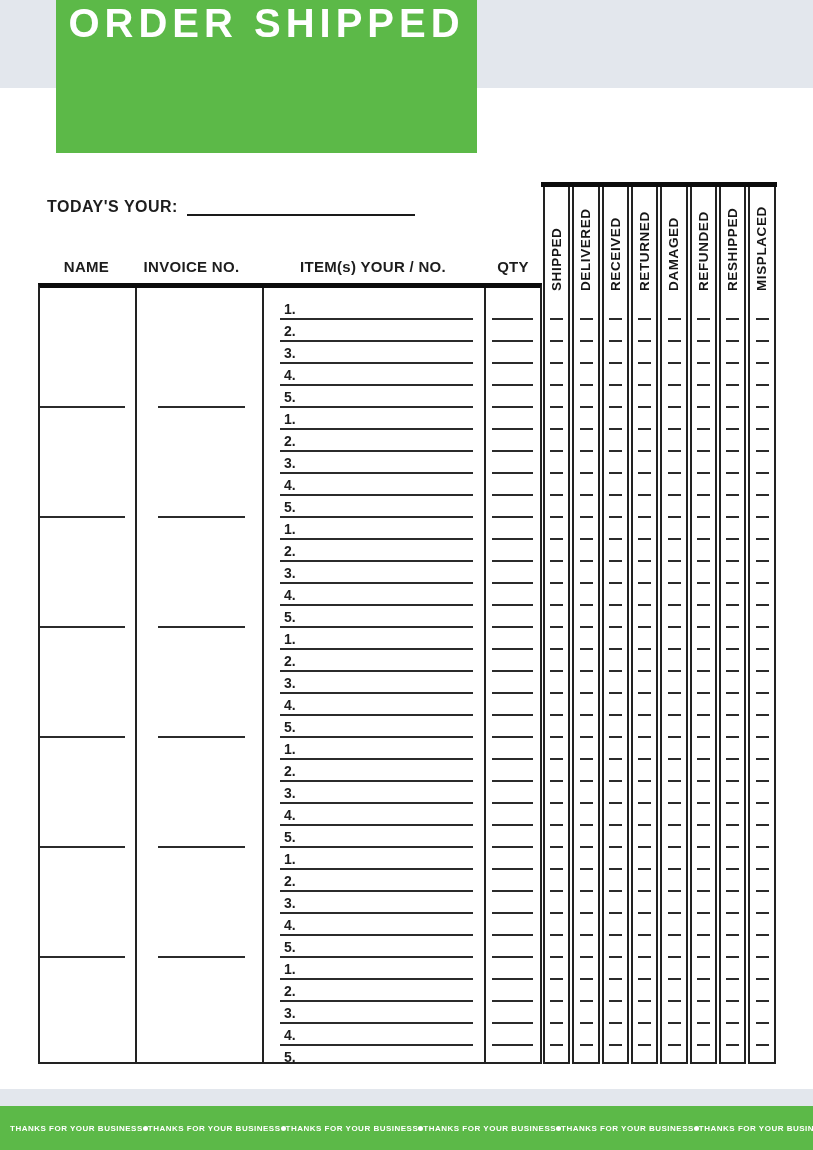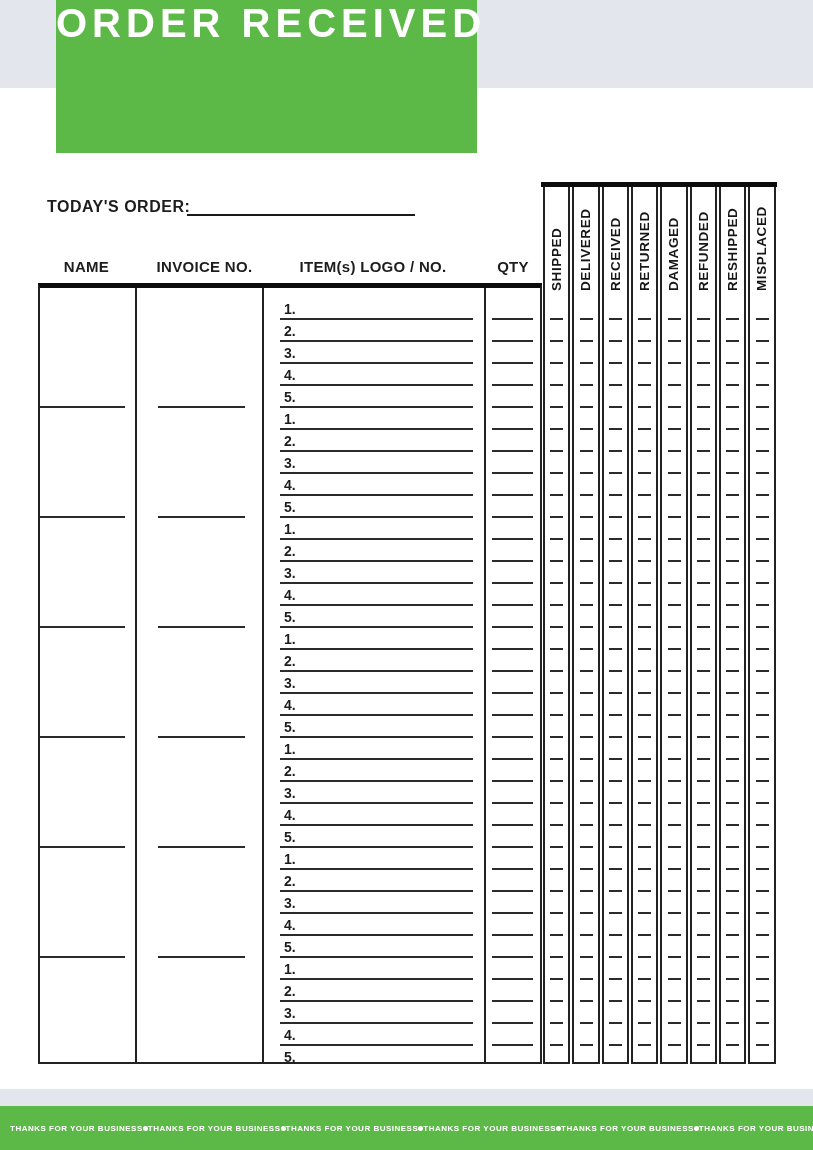--- a/index.html
+++ b/index.html
@@ -62,21 +62,21 @@
   }
   .todays-date-line {
     left: 187px; top: 214px; width: 228px; height: 2px; background: #1a1a1a;
   }
 
   .col-header {
     top: 258px; font-size: 15px; font-weight: bold; letter-spacing: 0.3px;
     text-align: center; white-space: nowrap;
   }
   .col-h-date    { left: 38px;  width: 97px;  }
-  .col-h-invoice { left: 141px; width: 127px; }
+  .col-h-invoice { left: 128px; width: 127px; }
   .col-h-items   { left: 262px; width: 222px; }
   .col-h-qty     { left: 484px; width: 58px;  }
 
   .main-table {
     left: 38px; top: 283px; width: 504px; height: 781px;
     border-top: 5px solid #0c0c0c;
     border-left: 2px solid #222;
     border-right: 2px solid #222;
     border-bottom: 2px solid #222;
     background: transparent;
@@ -129,30 +129,30 @@
   }
 </style>
 </head>
 <body>
 
 <div class="page">
 
   <div class="abs band band-top"></div>
 
   <div class="abs header-banner">
-    <span class="main-title">ORDER RECEIVED</span>
+    <span class="main-title">ORDER SHIPPED</span>
   </div>
 
 
-  <div class="abs todays-date-label">TODAY'S ORDER:</div>
+  <div class="abs todays-date-label">TODAY'S YOUR:</div>
   <div class="abs todays-date-line"></div>
 
   <div class="abs col-header col-h-date">NAME</div>
   <div class="abs col-header col-h-invoice">INVOICE NO.</div>
-  <div class="abs col-header col-h-items">ITEM(s) LOGO / NO.</div>
+  <div class="abs col-header col-h-items">ITEM(s) YOUR / NO.</div>
   <div class="abs col-header col-h-qty">QTY</div>
 
   <div class="abs main-table"></div>
   <div class="abs v-divider v-div-1"></div>
   <div class="abs v-divider v-div-2"></div>
   <div class="abs v-divider v-div-3"></div>
 
   <div class="abs status-topbar"></div>
 
   <div id="status-cols">

